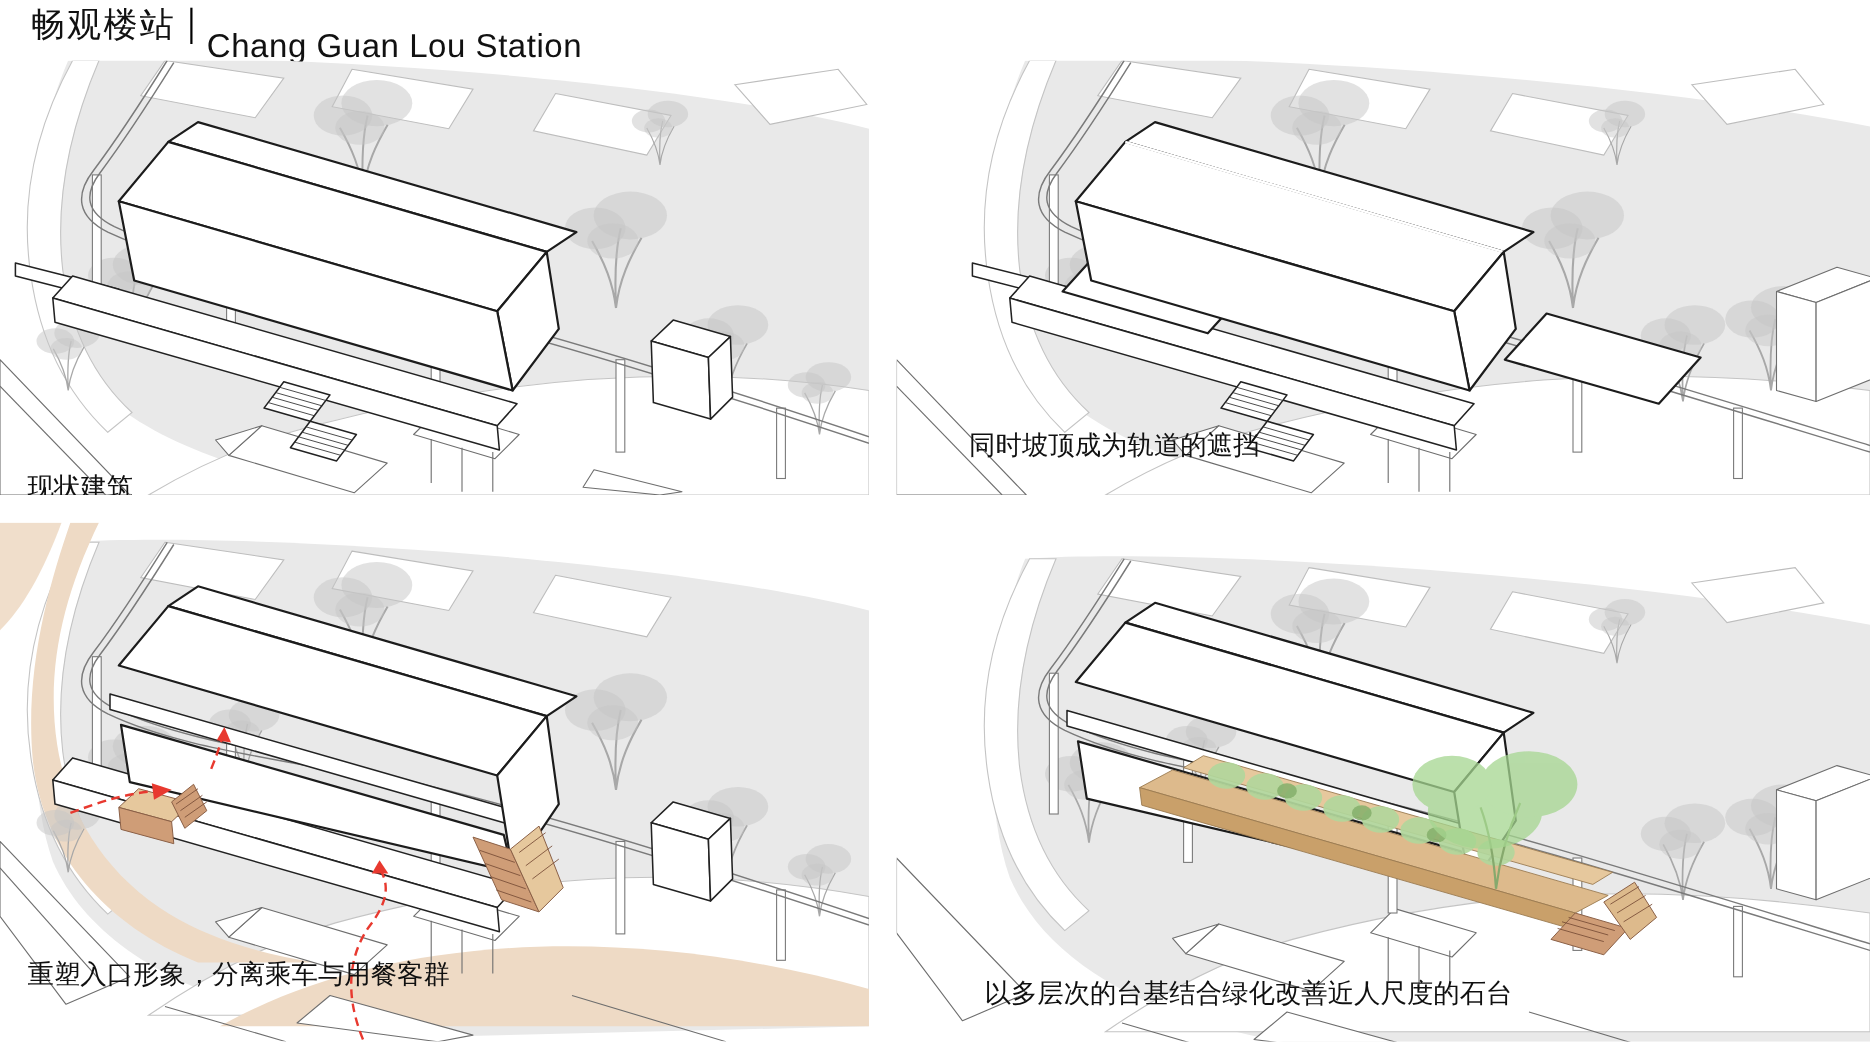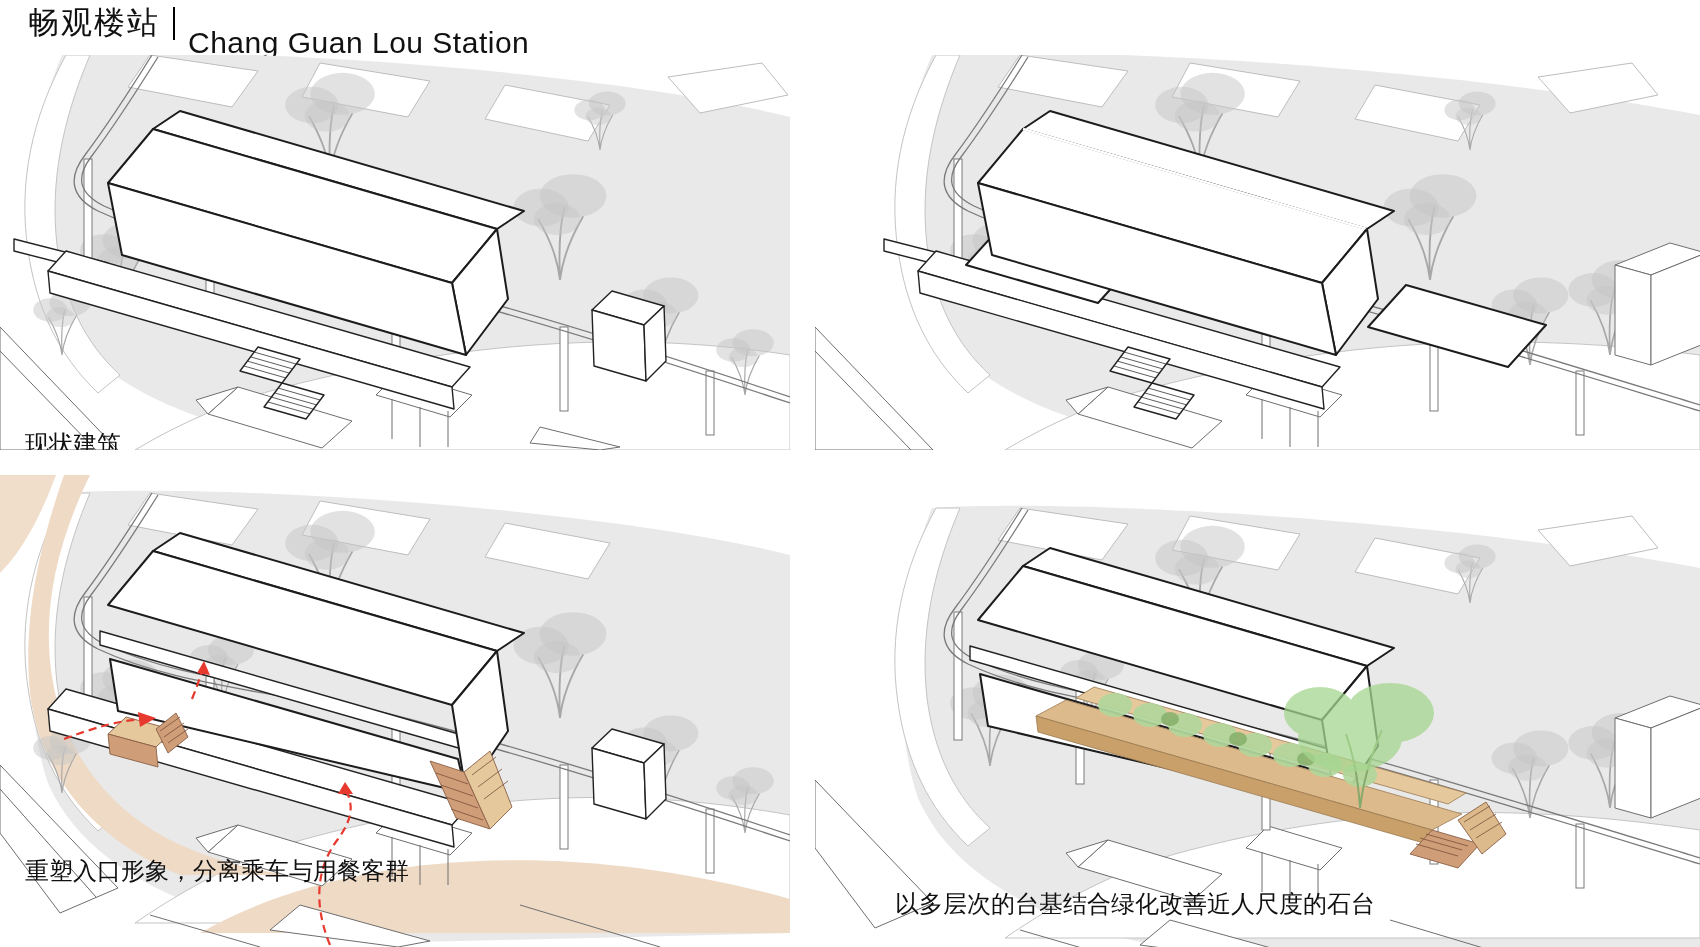--- a/index.html
+++ b/index.html
@@ -172,20 +172,21 @@
           <g>
             <path class="bld2" d="M258,292 L300,304 L282,328 L240,316 Z"></path>
             <path class="stepln" d="M254,297 L296,309 M251,302 L293,314 M247,306 L289,318 M244,311 L286,323"></path>
             <path class="bld2" d="M282,328 L324,340 L306,364 L264,352 Z"></path>
             <path class="stepln" d="M278,333 L320,345 M275,338 L317,350 M271,342 L313,354 M268,347 L310,359"></path>
           </g>
         </g>
       </g>
     </svg>
     <div class="caption" style="left:66px;top:336px;">
+      <div>同时坡顶成为轨道的遮挡</div>
     </div>
   </div>
 
   <div class="panel" id="p3">
     <svg width="790" height="472" viewBox="0 0 790 472">
       <defs>
         <g id="tr3">
           <path d="M0,0 C-2,-16 -7,-28 -15,-42 M0,0 C2,-18 9,-32 16,-44 M0,0 C-1,-22 0,-38 3,-50" stroke="#a8a8a8" stroke-width="1.3" fill="none"></path>
           <ellipse cx="-13" cy="-50" rx="19" ry="13" fill="#c6c6c6" opacity="0.5"></ellipse>
           <ellipse cx="9" cy="-58" rx="23" ry="15" fill="#c6c6c6" opacity="0.5"></ellipse>
@@ -265,21 +266,21 @@
           <path d="M192,206 C196,196 199,188 202,178"></path>
           <path d="M330,452 C312,408 318,372 338,346 C352,327 354,312 346,298"></path>
         </g>
         <g fill="#e8392f">
           <path d="M138,219 L156,225 L140,234 Z"></path>
           <path d="M197,180 L204,168 L210,182 Z"></path>
           <path d="M338,301 L345,289 L353,301 Z"></path>
         </g>
       </g>
     </svg>
-    <div class="caption" style="left:25px;top:381px;">重塑入口形象，分离乘车与用餐客群</div>
+    <div class="caption" style="left:25px;top:399px;font-family:Liberation Mono, monospace;">重塑入口形象，分离乘车与用餐客群</div>
   </div>
 
   <div class="panel" id="p4">
     <svg width="885" height="472" viewBox="0 0 885 472">
       <defs>
         <g id="tr4">
           <path d="M0,0 C-2,-16 -7,-28 -15,-42 M0,0 C2,-18 9,-32 16,-44 M0,0 C-1,-22 0,-38 3,-50" stroke="#a8a8a8" stroke-width="1.3" fill="none"></path>
           <ellipse cx="-13" cy="-50" rx="19" ry="13" fill="#c6c6c6" opacity="0.5"></ellipse>
           <ellipse cx="9" cy="-58" rx="23" ry="15" fill="#c6c6c6" opacity="0.5"></ellipse>
           <ellipse cx="-2" cy="-42" rx="16" ry="11" fill="#c6c6c6" opacity="0.45"></ellipse>

